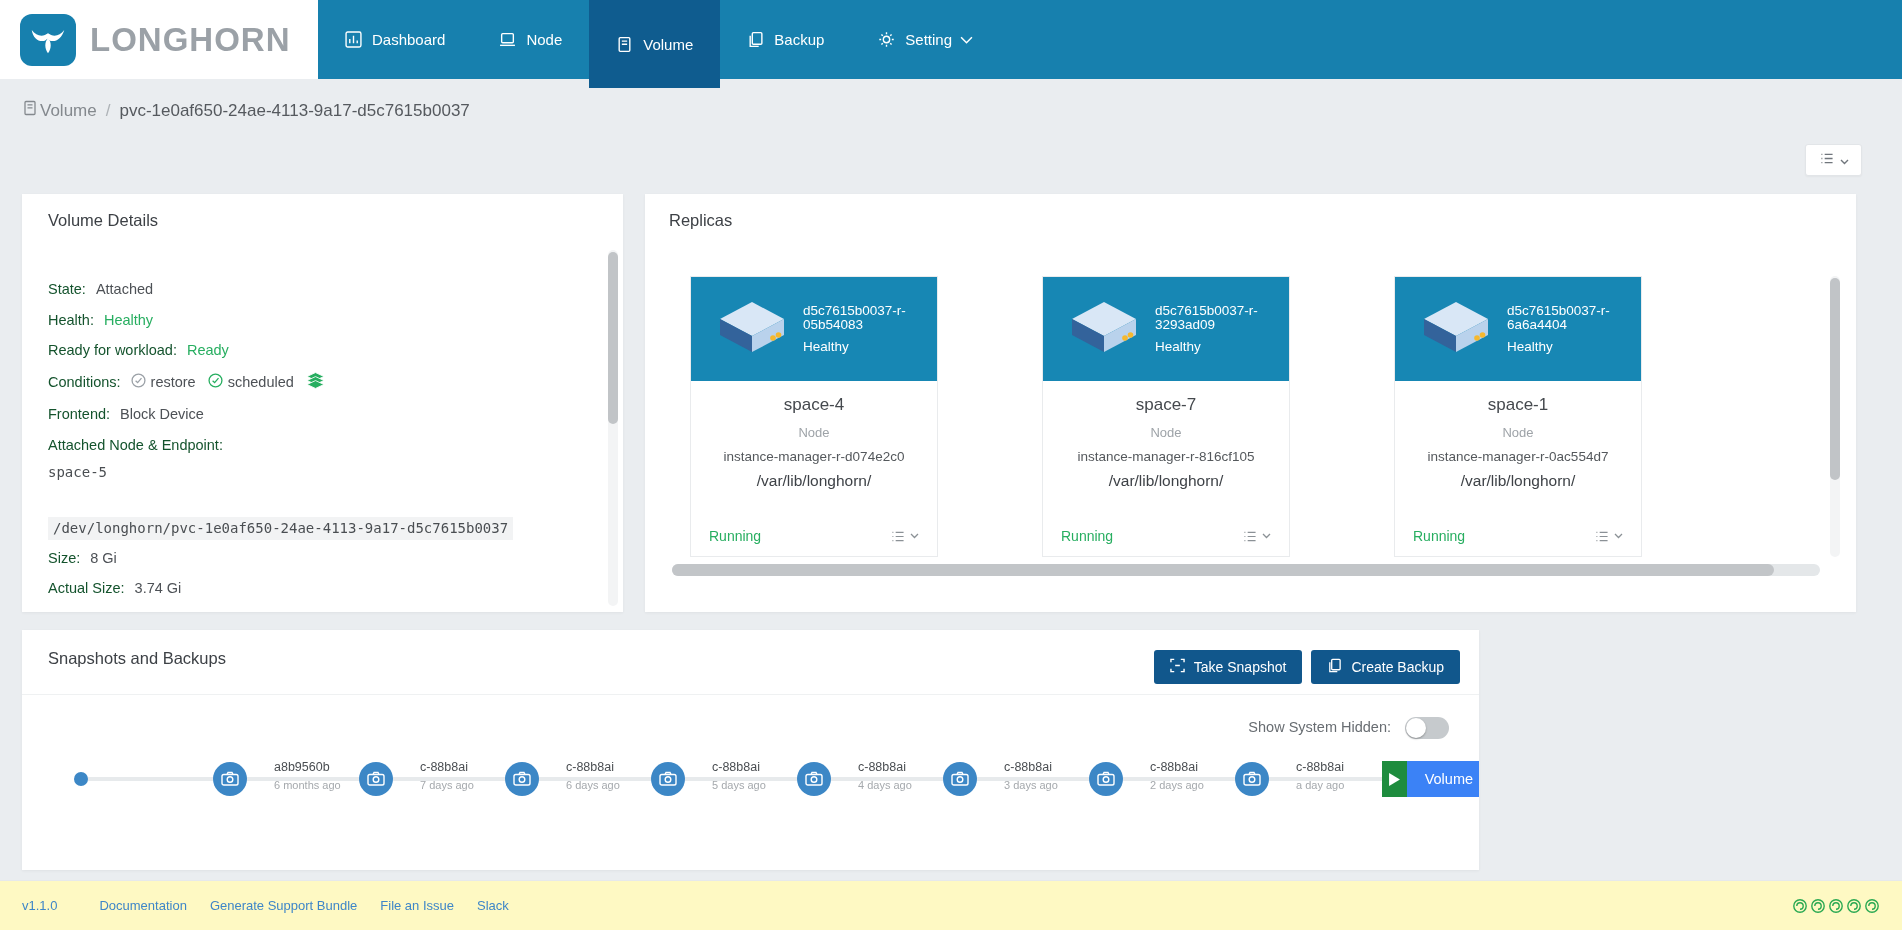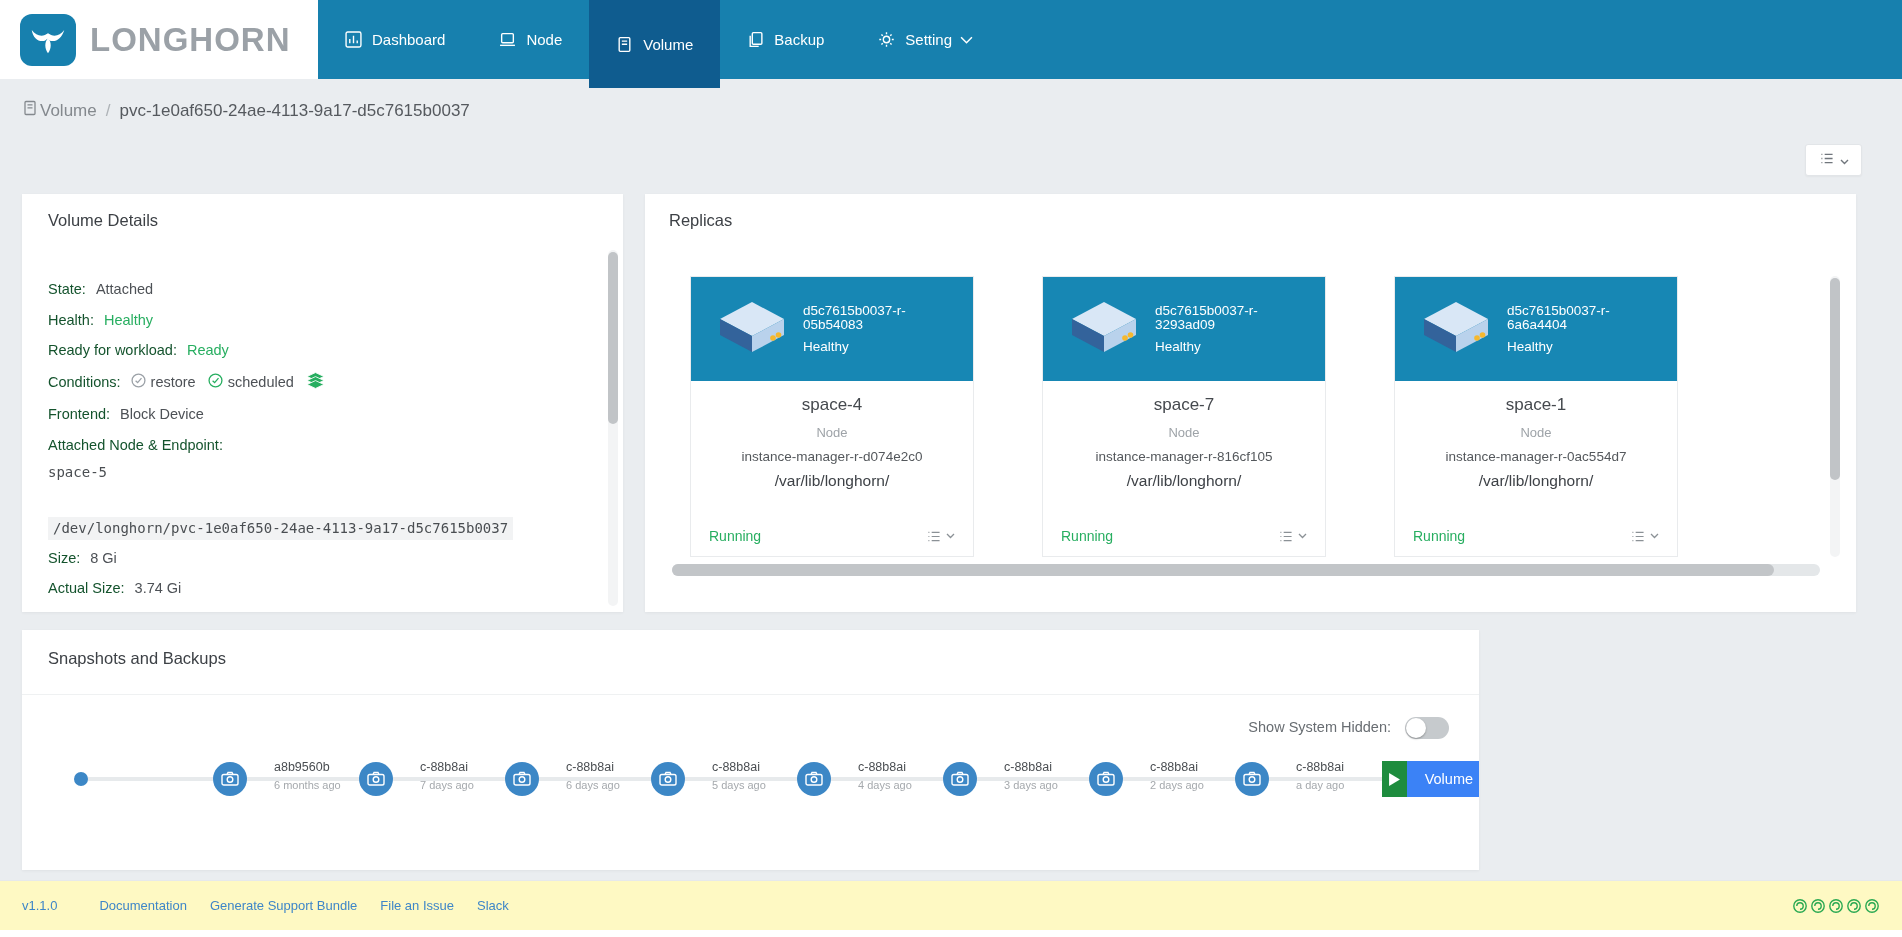--- a/index.html
+++ b/index.html
@@ -49,21 +49,21 @@
   .details-scroll { right:5px; top:56px; height:356px; }
   .details-scroll .thumb { top:2px; height:172px; }
   .replicas-scroll { right:16px; top:82px; height:281px; }
   .replicas-scroll .thumb { top:2px; height:202px; }
   .hscroll { position:absolute; left:27px; top:370px; width:1148px; height:12px; border-radius:6px; background:#E4E7E9; }
   .hscroll .thumb { position:absolute; left:0; top:0; height:12px; width:96%; background:#C2C5C8; border-radius:6px; }
 
   
   .card-replicas { left:645px; top:194px; width:1211px; height:418px; }
   .card-replicas .card-title { position:absolute; left:24px; top:17px; }
-  .rep-card { position:absolute; top:82px; width:284px; height:281px; border:1px solid #E9EBED; background:#fff; }
+  .rep-card { position:absolute; top:82px; width:248px; height:281px; border:1px solid #E9EBED; background:#fff; }
   .rep-card.c0 { left:45px; } .rep-card.c1 { left:397px; } .rep-card.c2 { left:749px; }
   .rep-head { height:104px; background:#1787B4; display:flex; align-items:center; padding:0 10px 0 24px; gap:14px; color:#fff; }
   .rep-head .rep-meta { font-size:13.5px; line-height:1; }
   .rep-head .rep-name { margin-bottom:9px; }
   .rep-body { text-align:center; }
   .rep-node { font-size:17px; color:#45494E; margin-top:14px; }
   .rep-nlabel { font-size:13px; color:#9EA3A8; margin-top:10px; }
   .rep-im { font-size:13.5px; color:#54585C; margin-top:9px; }
   .rep-path { font-size:15.5px; color:#3E4247; margin-top:8px; }
   .rep-foot { position:absolute; left:0; right:0; bottom:0; height:40px; display:flex; align-items:center; justify-content:space-between; padding:0 18px; }
@@ -379,20 +379,39 @@
         <div class="thumb"></div>
       </div>
     <div class="vscroll replicas-scroll">
         <div class="thumb"></div>
       </div>
   </div>
 
   <div class="card card-snapshots">
     <div class="card-title">Snapshots and Backups</div>
 
+    <div class="snap-buttons">
+      <button class="btn-blue">
+        <span>
+          <svg width="15" height="15" viewBox="0 0 16 16" fill="none" stroke="#fff" stroke-width="1.5">
+            <path d="M1 4.5 V1.5 H4.5 M11.5 1.5 H15 V4.5 M15 11.5 V14.5 H11.5 M4.5 14.5 H1 V11.5 M5.5 8 H10.5"></path>
+          </svg>
+        </span>
+        <span>Take Snapshot</span>
+      </button>
+      <button class="btn-blue">
+        <span>
+          <svg width="15" height="15" viewBox="0 0 16 16" fill="none" stroke="#fff" stroke-width="1.4">
+            <rect x="5" y="1.5" width="9" height="11" rx="1"></rect>
+            <path d="M3 4.5 V14.5 H11"></path>
+          </svg>
+        </span>
+        <span>Create Backup</span>
+      </button>
+    </div>
 
     <div class="snap-divider"></div>
 
     <div class="show-hidden-label">Show System Hidden:</div>
     <div class="toggle">
         <div class="knob"></div>
       </div>
 
     <div class="tl-line"></div>
     <div class="tl-dot"></div>

